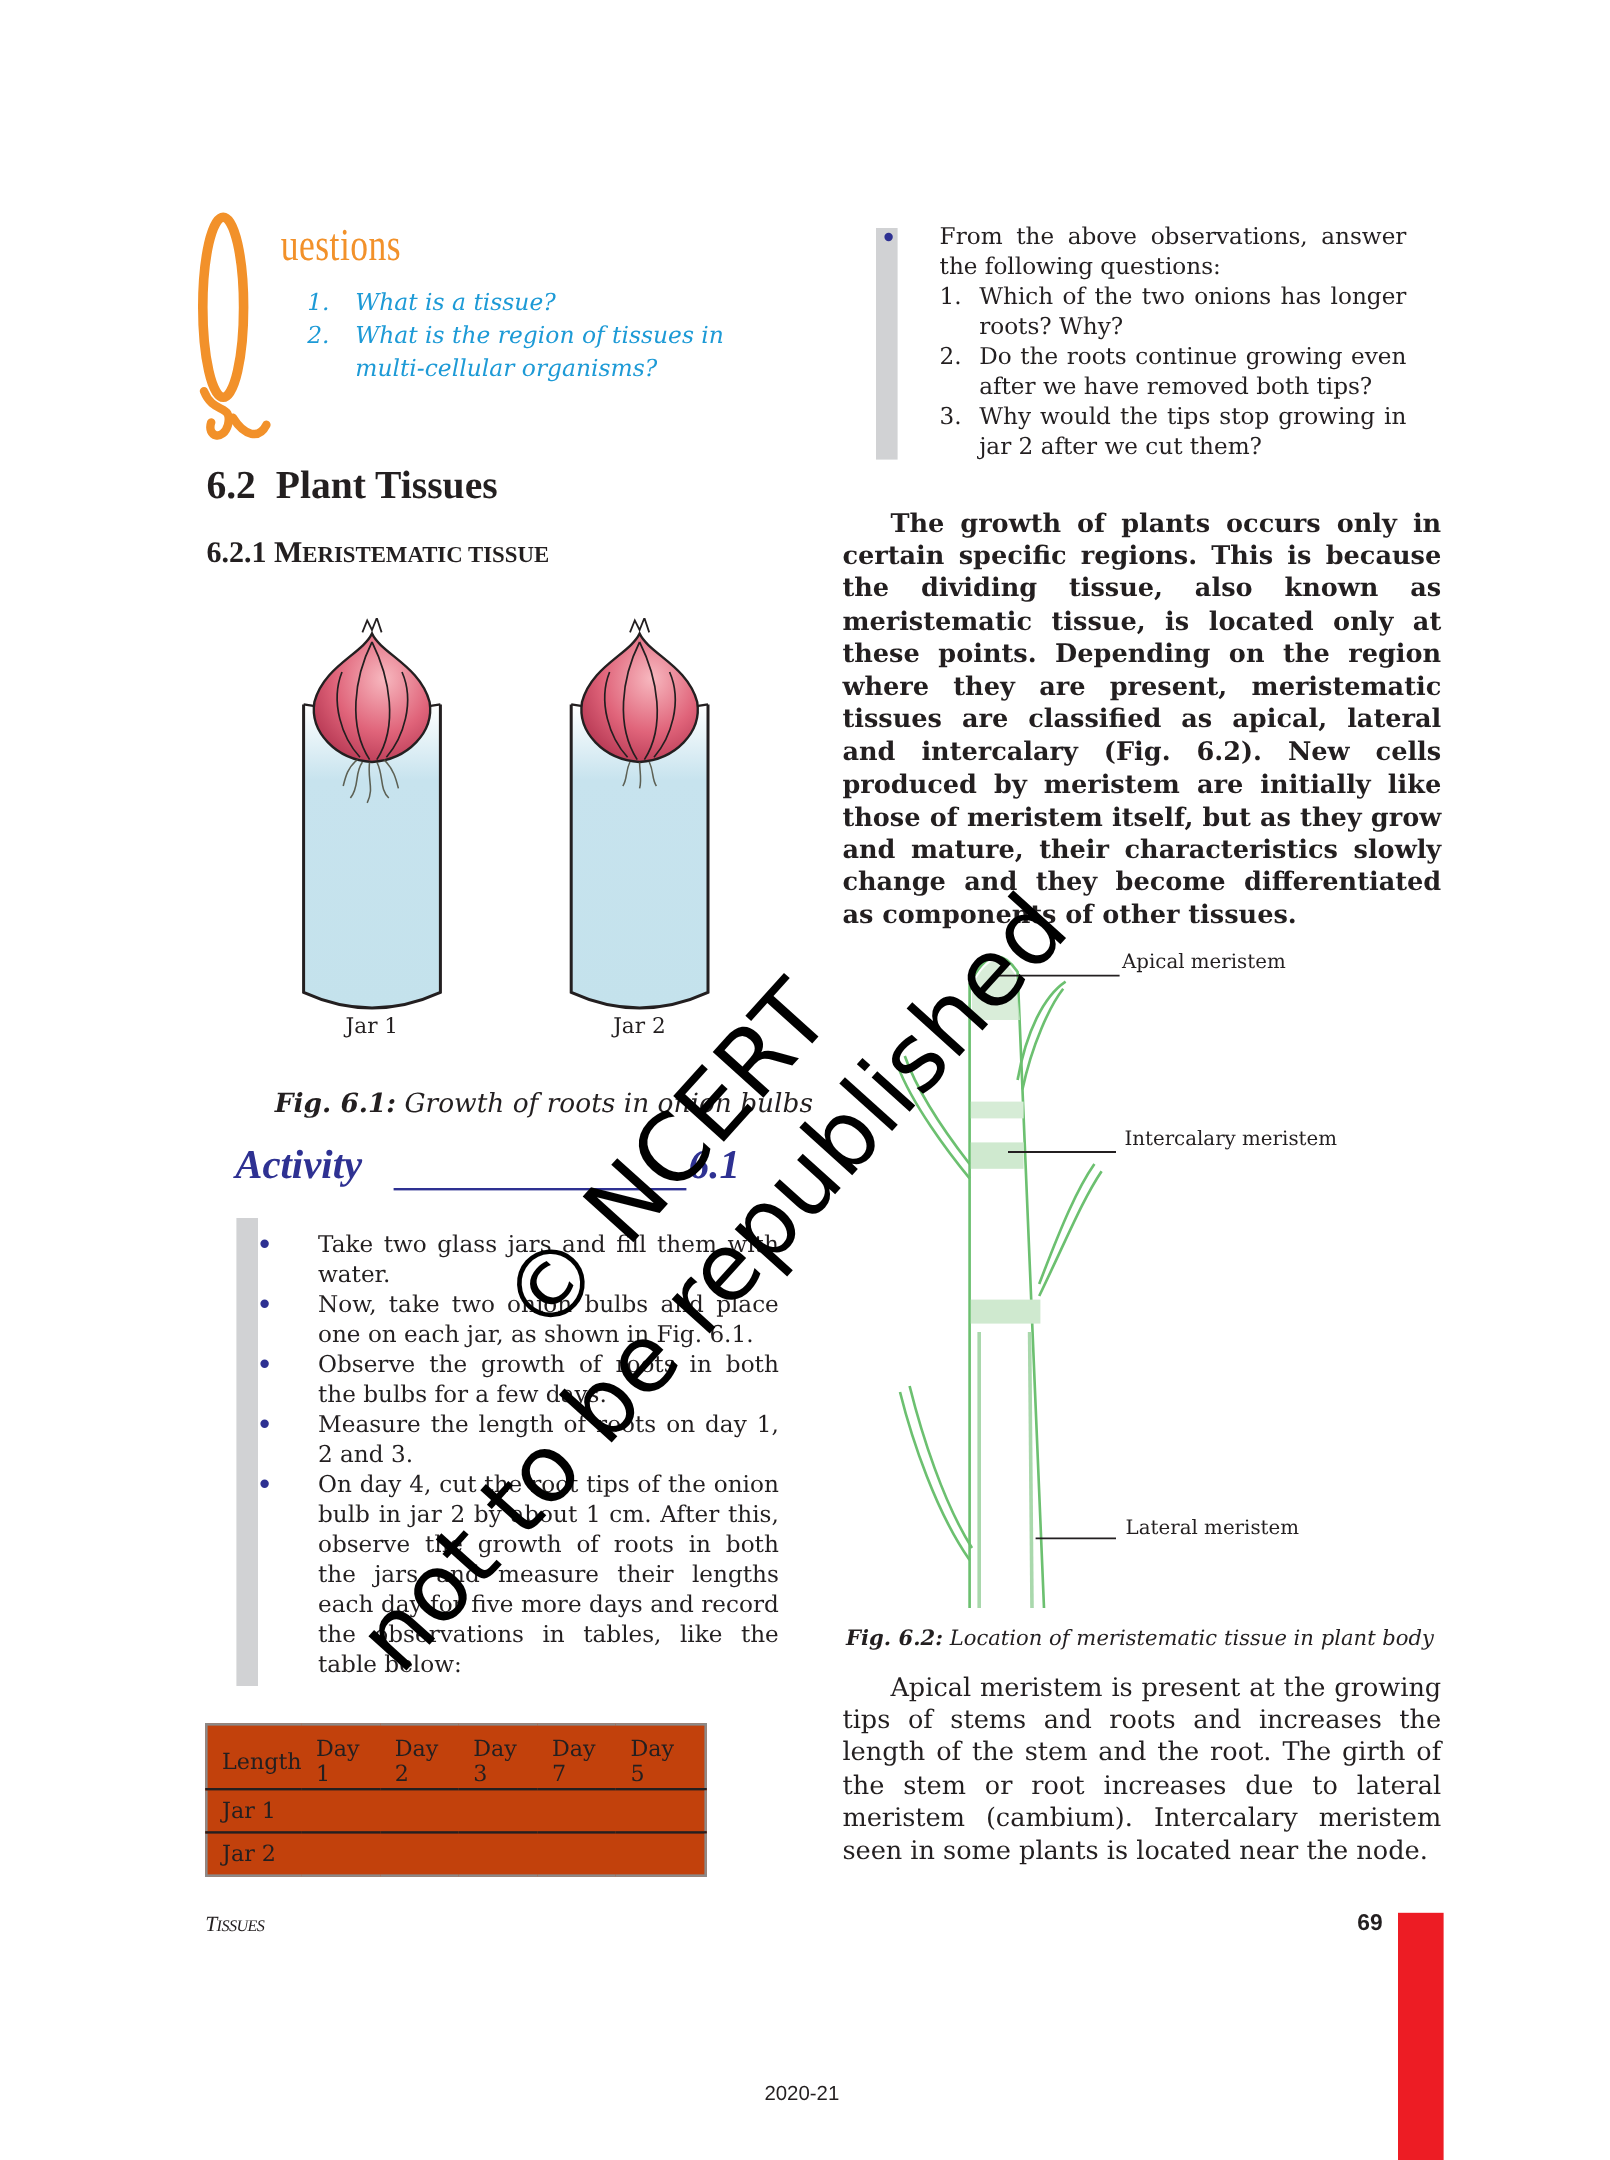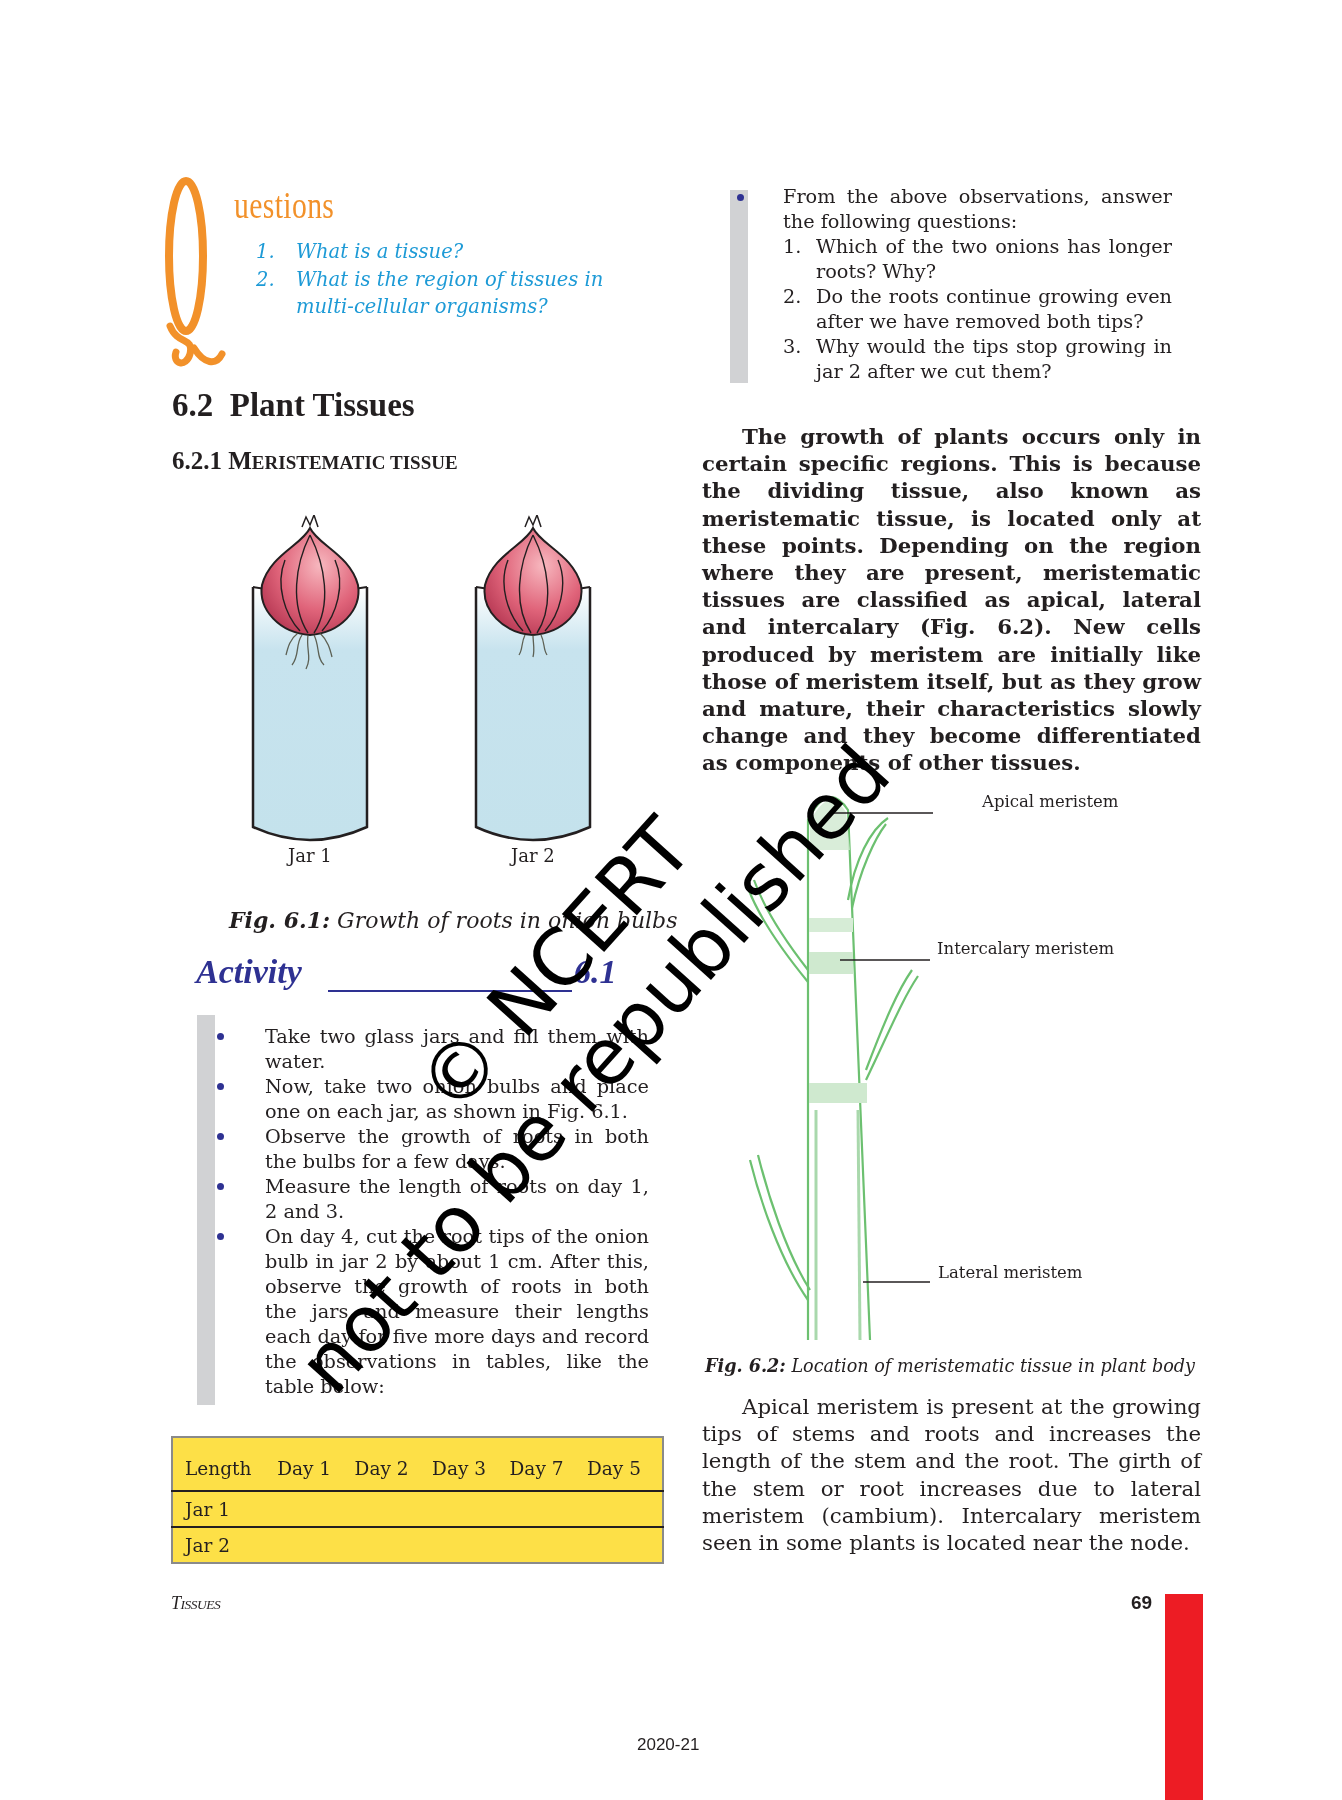--- a/index.html
+++ b/index.html
@@ -32,21 +32,21 @@
                 font-size:34px; color:#2e3192; }
   .activity-line { left:328px; top:990px; width:244px; height:2px; background:#2e3192; }
   .activity-num { left:574px; top:953px; font-family:"Liberation Serif", serif; font-style:italic; font-weight:bold; font-size:34px; color:#2e3192; }
   .side-bar { background:#d1d2d4; width:18px; }
   .bullet { width:7px; height:7px; border-radius:50%; background:#2e3192; }
   .act-list { left:249px; top:1008px; width:384px; font-size:19.3px; line-height:25px; margin:16px; padding:0; list-style:none; text-align:justify; }
   .act-list li { position:relative; }
   .act-list li .bullet { position:absolute; left:-48px; top:9px; }
 
   
-  .obs-table { left:171px; top:1436px; width:493px; border:2px solid #8a8a8a; background:#fde047; border-collapse:collapse; font-size:18.5px; }
+  .obs-table { left:171px; top:1436px; width:418px; border:2px solid #8a8a8a; background:#c2410c; border-collapse:collapse; font-size:18.5px; }
   .obs-table td, .obs-table th { font-weight:normal; text-align:left; padding:0 0 0 12px; }
   .obs-table tr.head td { height:44px; padding-top:8px; }
   .obs-table tr.row td { height:34px; border-top:2px solid #231f20; }
 
   .footer-left { left:171px; top:1593px; font-family:"Liberation Serif", serif; font-style:italic; font-size:18px; letter-spacing:-0.5px; }
   .footer-left .sc { font-size:13.5px; }
   .page-num { left:1131px; top:1592px; font-family:"Liberation Sans", sans-serif; font-weight:bold; font-size:19px; color:#231f20; }
   .red-bar { left:1165px; top:1594px; width:38px; height:206px; background:#ed1c24; }
   .year { left:637px; top:1735px; font-family:"Liberation Sans", sans-serif; font-size:17px; color:#231f20; }
 
@@ -246,21 +246,21 @@
     <path d="M90 42 Q108 5 126 32 L130 70 L90 70 Z" fill="#cfe9cf" opacity="0.8"></path>
     <rect x="89" y="138" width="44" height="14" fill="#d6ecd6"></rect>
     <rect x="89" y="172" width="44" height="22" fill="#cfe9cf"></rect>
     <rect x="89" y="303" width="58" height="20" fill="#cfe9cf"></rect>
 
     <line x1="110" y1="33" x2="213" y2="33" stroke="#231f20" stroke-width="1.5"></line>
     <line x1="120" y1="180" x2="210" y2="180" stroke="#231f20" stroke-width="1.5"></line>
     <line x1="143" y1="502" x2="210" y2="502" stroke="#231f20" stroke-width="1.5"></line>
   </svg>
 </div>
-<div class="abs fig2-label" style="left:982px; top:792px;text-align:center;">Apical meristem</div>
+<div class="abs fig2-label" style="left:935px; top:792px;text-align:center;">Apical meristem</div>
 <div class="abs fig2-label" style="left:937px; top:939px;">Intercalary meristem</div>
 <div class="abs fig2-label" style="left:938px; top:1263px;">Lateral meristem</div>
 <div class="abs fig-caption" style="left:705px; top:1355px; font-size:17.6px;">
   <span class="lbl">Fig. 6.2:</span><span class="txt" style="white-space:pre;text-align:center;"> Location of meristematic tissue in plant body</span>
 </div>
 
 <p class="abs para" style="left:702px; top:1393px;">
   <span class="indent"></span><span>Apical meristem is present at the growing tips of stems and roots and increases the length of the stem and the root. The girth of the stem or root increases due to lateral meristem (cambium). Intercalary meristem seen in some plants is located near the node.</span>
 </p>
 

